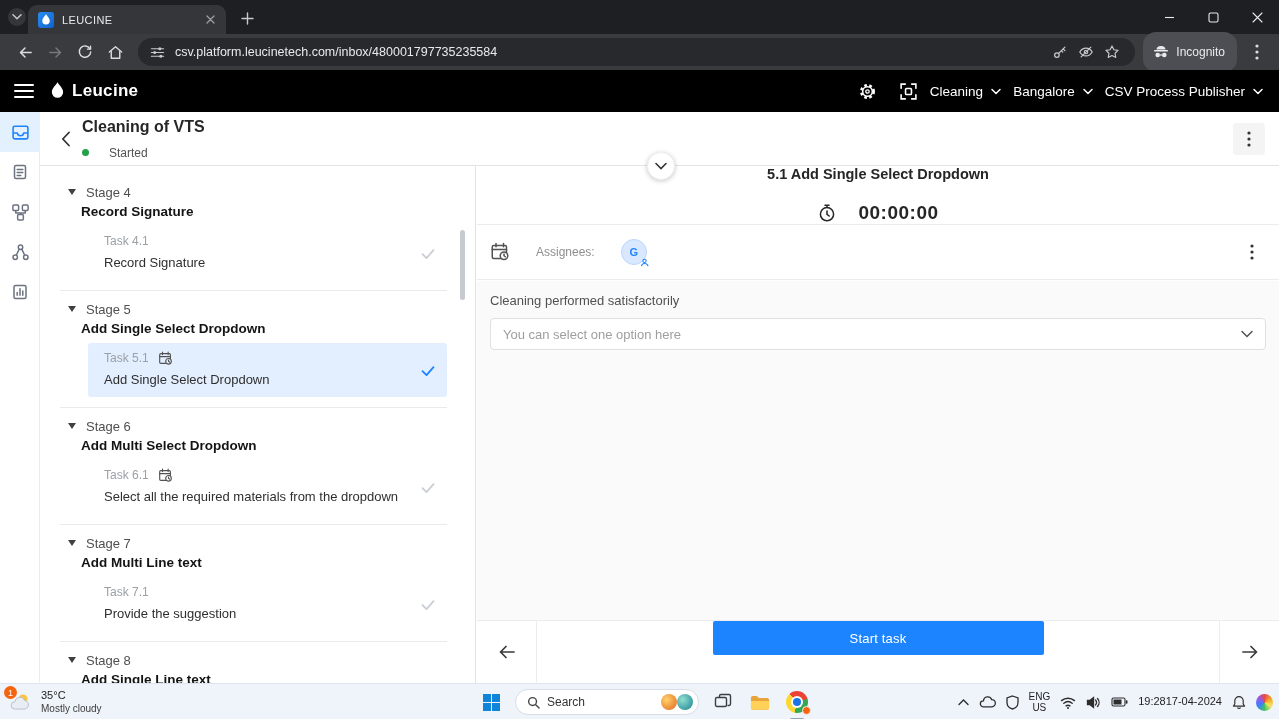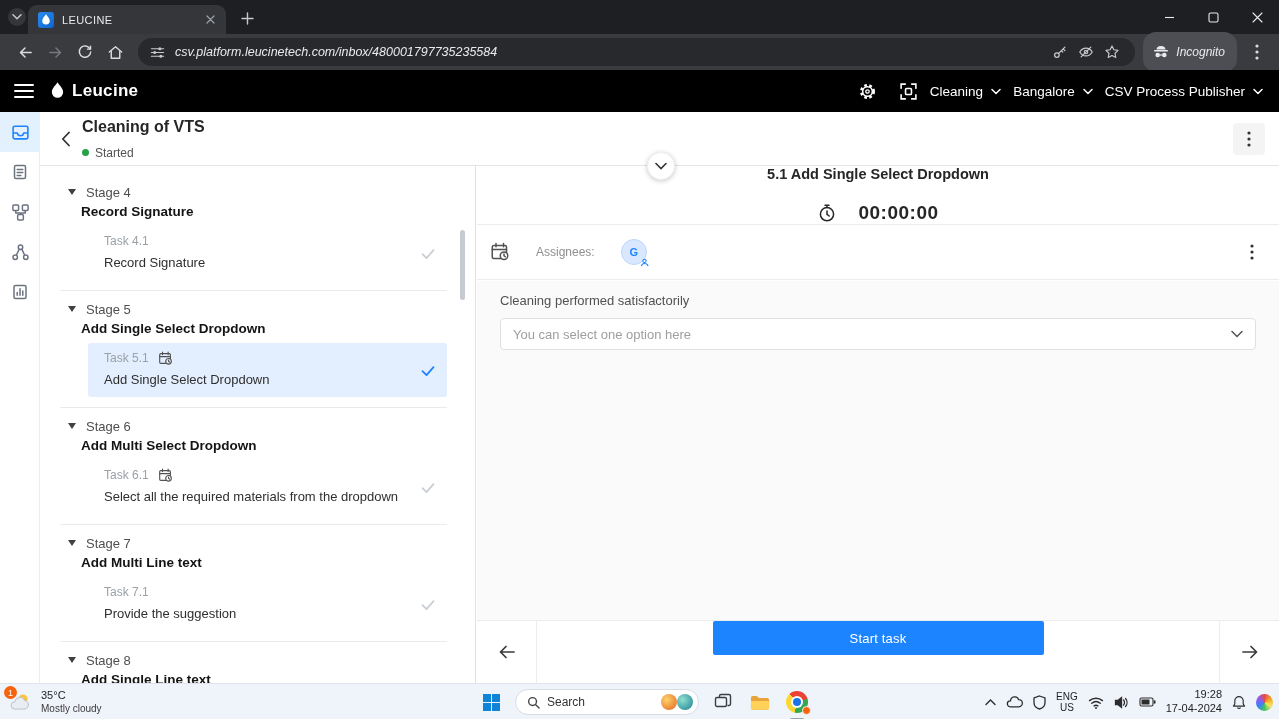--- a/index.html
+++ b/index.html
@@ -16,21 +16,21 @@
   .tab-search { position:absolute; left:8px; top:8px; width:18px; height:18px; border-radius:50%; background:#34363a; color:#c7cacd; display:flex; align-items:center; justify-content:center; }
   .tab { position:absolute; left:28px; top:5px; width:198px; height:29px; background:#35363a; border-radius:9px 9px 0 0; display:flex; align-items:center; padding:0 8px 0 10px; }
   .favicon { width:16px; height:16px; border-radius:3px; background:linear-gradient(135deg,#2b8df0,#0d64cf); display:flex; align-items:center; justify-content:center; }
   .tab-title { flex:1; margin-left:8px; font-size:11px; color:#e8eaed; letter-spacing:.4px; white-space:nowrap; overflow:hidden; }
   .tab-close { width:16px; height:16px; color:#9aa0a6; display:flex; align-items:center; justify-content:center; border-radius:50%; }
   .new-tab { position:absolute; left:238px; top:9px; width:18px; height:18px; color:#c7cacd; display:flex; align-items:center; justify-content:center; }
   .win-controls { position:absolute; right:0; top:0; height:34px; display:flex; }
   .wc { width:44px; height:34px; display:flex; align-items:center; justify-content:center; color:#e8eaed; }
 
   
-  #toolbar { position:absolute; left:0; top:34px; width:100%; height:36px; background:#3a3b3f; display:flex; align-items:center; padding:0 10px;font-style:italic; }
+  #toolbar { position:absolute; left:0; top:34px; width:100%; height:36px; background:#3a3b3f; display:flex; align-items:center; padding:0 10px; }
   .nav-btn { width:30px; height:30px; display:flex; align-items:center; justify-content:center; color:#dadce0; }
   .nav-btn.disabled { color:#74777c; }
   .omnibox { flex:1; height:28px; margin:0 8px; background:#28292d; border-radius:14px; display:flex; align-items:center; padding:0 10px 0 12px; min-width:0; }
   .omnibox .url { flex:1; margin-left:10px; font-size:12.5px; color:#e8eaed; white-space:nowrap; overflow:hidden; }
   .om-icon { width:26px; height:26px; display:flex; align-items:center; justify-content:center; color:#c7cacd; }
   .incog-pill { height:40px; background:#4c4e53; border-radius:13px; display:flex; align-items:center; gap:7px; padding:0 12px 0 10px; color:#e8eaed; margin-right:8px; }
   .incog-pill span { font-size:12px; }
   .kebab-dark { width:24px; height:28px; display:flex; align-items:center; justify-content:center; color:#dadce0; }
 
   
@@ -48,21 +48,21 @@
   
   #rail { position:absolute; left:0; top:112px; width:40px; bottom:36px; background:#fff; border-right:1px solid #ececec; }
   .rail-item { width:40px; height:40px; display:flex; align-items:center; justify-content:center; color:#6b7280; }
   .rail-item.selected { background:#e3f0fd; color:#1d84ff; }
 
   
   #pagehead { position:absolute; left:40px; right:0; top:112px; height:54px; background:#fff; border-bottom:1px solid #e4e4e4; display:flex; align-items:center; padding:0 14px 0 16px; }
   .back-btn { width:20px; height:20px; color:#333; display:flex; align-items:center; justify-content:center; }
   .ph-text { margin-left:6px; }
   .ph-title { font-size:16px; font-weight:700; color:#262626; }
-  .ph-status { display:flex; align-items:center; gap:6px; margin-top:10px; }
+  .ph-status { display:flex; align-items:center; gap:20px; margin-top:10px; }
   .status-dot { width:7px; height:7px; border-radius:50%; background:#24a148; }
   .status-text { font-size:12px; color:#525252; }
   .ph-spacer { flex:1; }
   .kebab-btn { width:32px; height:32px; border-radius:4px; background:#f4f4f4; color:#333; display:flex; align-items:center; justify-content:center; }
 
   
   #leftpanel { position:absolute; left:40px; top:166px; width:436px; bottom:36px; background:#fff; border-right:1px solid #e2e2e2; overflow:hidden; padding-top:8px; }
   .stage { padding-top:10px; }
   .stage-head { display:flex; align-items:center; gap:10px; padding-left:28px; height:16px; }
   .tri { width:0; height:0; border-left:4.5px solid transparent; border-right:4.5px solid transparent; border-top:6px solid #404040; }
@@ -87,21 +87,21 @@
   .tt-spacer { flex:1; }
   .timer { display:flex; align-items:center; gap:21px; color:#262626; }
   .timer-value { font-size:19px; font-weight:700; letter-spacing:.5px; }
   .assignee-bar { height:55px; border-bottom:1px solid #ececec; display:flex; align-items:center; padding:0 13px; }
   .ab-cal { color:#525252; }
   .ab-label { margin-left:26px; font-size:12px; color:#8f8f8f; }
   .avatar { position:relative; margin-left:26px; width:26px; height:26px; border-radius:50%; background:#d9e8ff; border:1px solid #bcd6fd; color:#1d84ff; font-size:11px; font-weight:700; display:flex; align-items:center; justify-content:center; }
   .avatar .mini { position:absolute; right:-3px; bottom:-3px; color:#1d84ff; }
   .ab-spacer { flex:1; }
   .kebab-plain { width:28px; height:28px; display:flex; align-items:center; justify-content:center; color:#333; }
-  .task-body { position:absolute; left:0; right:0; top:115px; bottom:63px; background:#fafafa; padding:12px 23px; }
+  .task-body { position:absolute; left:0; right:0; top:115px; bottom:63px; background:#fafafa; padding:12px 13px; }
   .question { font-size:13px; color:#525252; }
   .select-box { margin-top:10px; height:32px; background:#fff; border:1px solid #e0e0e0; border-radius:4px; display:flex; align-items:center; padding:0 12px; }
   .select-placeholder { flex:1; font-size:13px; color:#9e9e9e; }
   .select-chevron { color:#525252; }
   .task-footer { position:absolute; left:0; right:0; bottom:0; height:63px; background:#fff; border-top:1px solid #ececec; display:flex; align-items:stretch; }
   .foot-nav { width:60px; display:flex; align-items:center; justify-content:center; color:#3a3a3a; }
   .foot-nav.prev { border-right:1px solid #ececec; }
   .foot-nav.next { border-left:1px solid #ececec; }
   .foot-center { flex:1; display:flex; align-items:flex-start; justify-content:center; }
   .start-btn { width:331px; height:34px; background:#1d84ff; color:#fff; border:none; border-radius:2px; font-size:13px; font-family:inherit; letter-spacing:.2px; }
@@ -121,21 +121,21 @@
   .sh-circle { width:16px; height:16px; border-radius:50%; }
   .sh1 { background:radial-gradient(circle at 35% 35%, #ffd36b, #e2641f); }
   .sh2 { background:radial-gradient(circle at 35% 35%, #8fe0d0, #1a7f8f); margin-left:-7px; }
   .chrome-ico { position:relative; width:22px; height:22px; border-radius:50%; background:conic-gradient(from -45deg, #ea4335 0 33%, #34a853 33% 66%, #fdd835 66% 100%); }
   .chrome-ico .w { position:absolute; inset:5px; background:#fff; border-radius:50%; }
   .chrome-ico .b { position:absolute; inset:7px; background:#1a73e8; border-radius:50%; }
   .chrome-badge { position:absolute; right:-3px; bottom:-2px; width:9px; height:9px; border-radius:50%; background:#f7630c; border:1.5px solid #eff3fa; }
   .app-underline { position:absolute; left:50%; transform:translateX(-50%); bottom:-6px; width:14px; height:3px; border-radius:2px; background:#9aa2ad; }
   .tb-right { position:absolute; right:6px; top:0; height:36px; display:flex; align-items:center; gap:10px; color:#2d2d2d; }
   .lang { display:flex; flex-direction:column; align-items:center; line-height:1.15; font-size:10px; color:#1f1f1f; }
-  .clock { display:flex; flex-direction:column; align-items:flex-end; line-height:1.25; font-size:11px; color:#1f1f1f; }
+  .clock { display:flex; align-items:flex-end; line-height:1.25; font-size:11px; color:#1f1f1f; }
   .rainbow { width:17px; height:17px; border-radius:50%; background:conic-gradient(#e5484d,#f5a623,#f7e463,#41c463,#3b82f6,#8b5cf6,#e5484d); }
 </style>
 </head>
 <body>
 
 <div id="tabstrip">
   <div class="tab-search">
     <svg width="10" height="8" viewBox="0 0 10 8" fill="none" stroke="currentColor" stroke-width="1.5" stroke-linecap="round">
         <path d="M1 1.8 5 5.8 9 1.8"></path>
       </svg>

